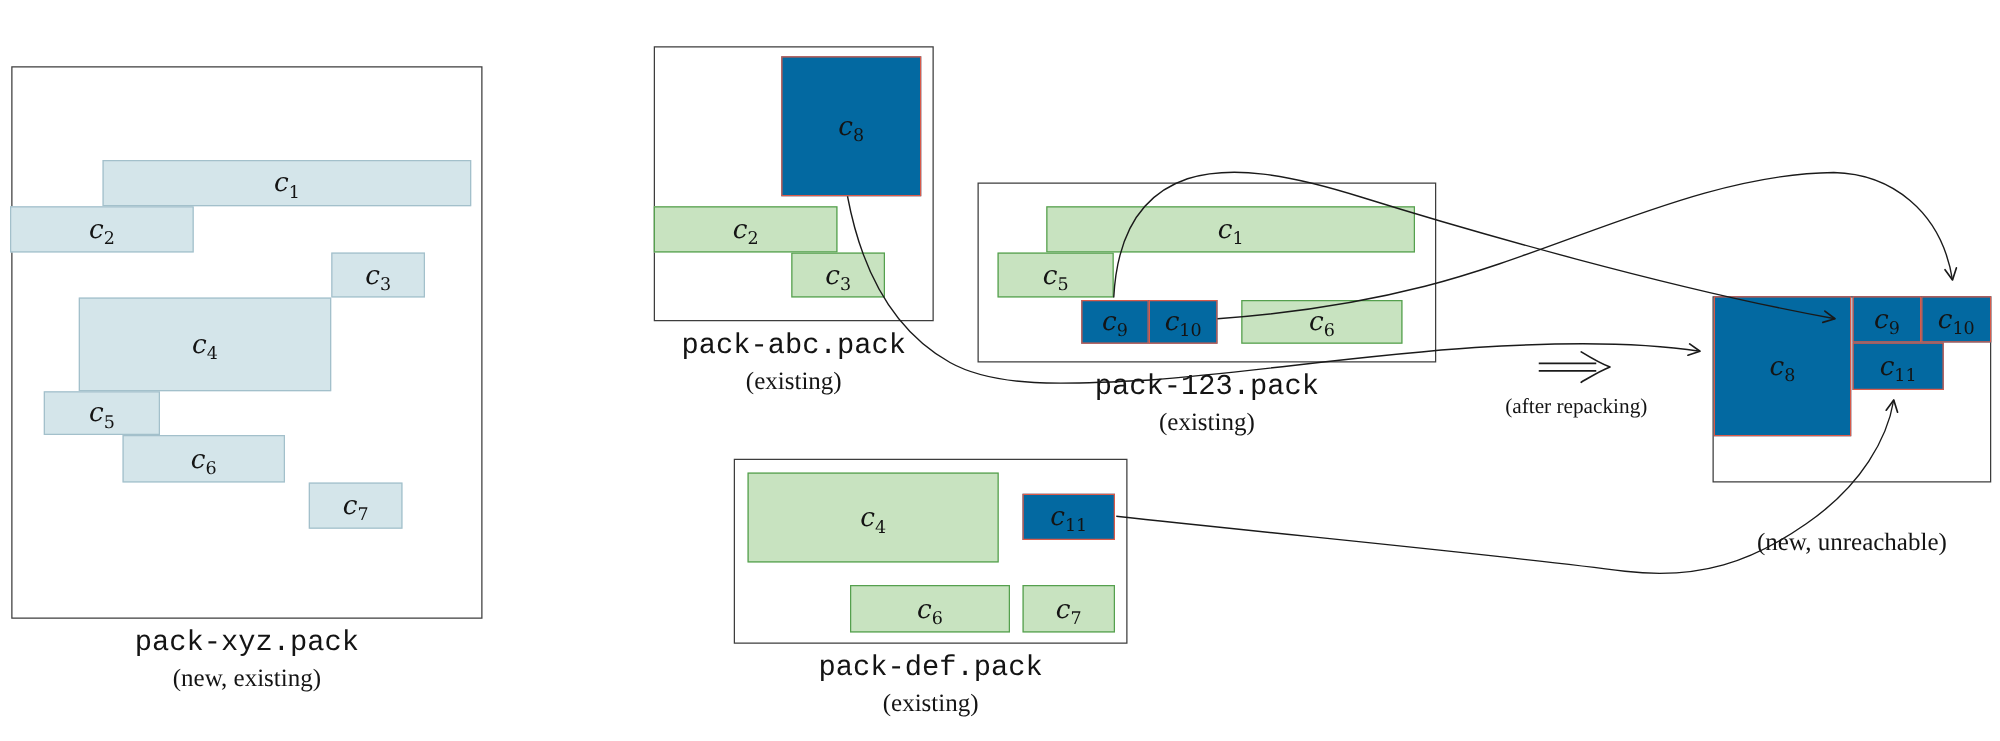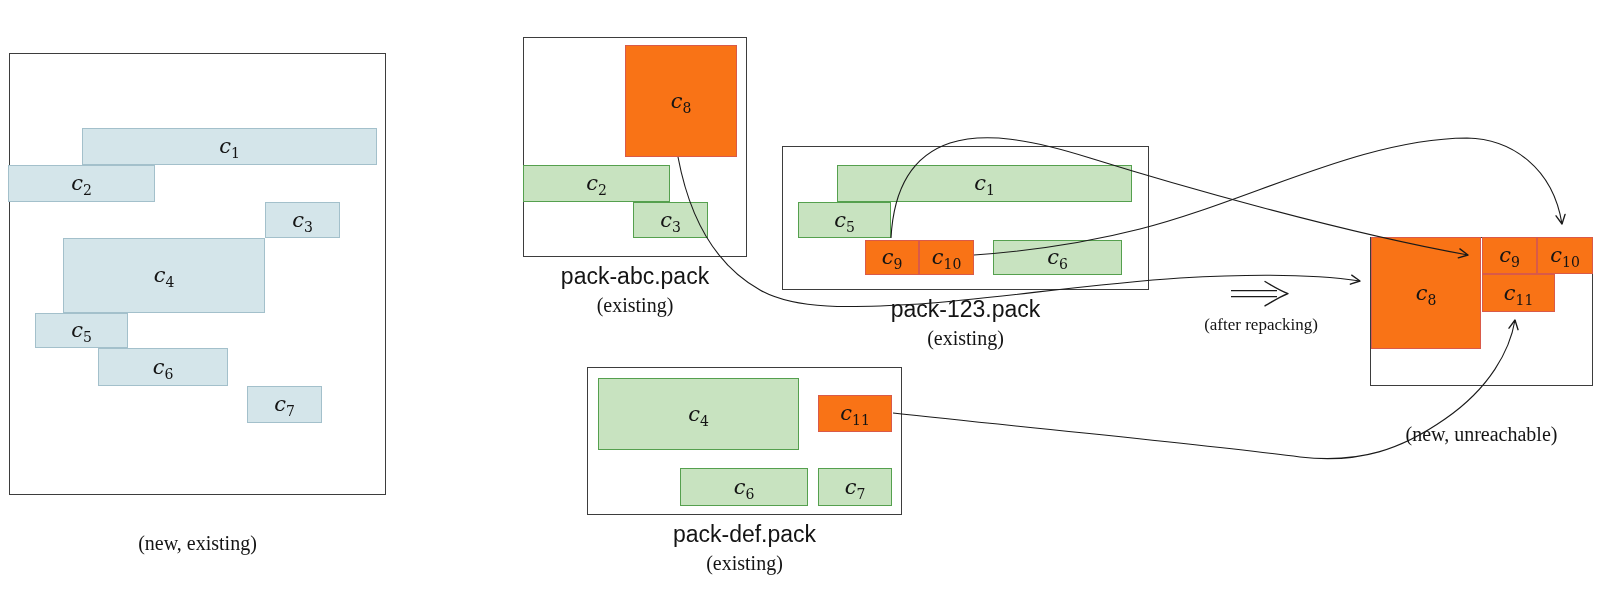--- a/index.html
+++ b/index.html
@@ -9,29 +9,29 @@
   }
   #packs-layer{position:absolute;left:0;top:0;width:100%;height:100%;}
   .pack-box{
     position:absolute;border:1px solid #3d3d3d;box-sizing:border-box;background:transparent;
   }
   .chunk{
     position:absolute;box-sizing:border-box;display:flex;align-items:center;justify-content:center;
   }
   .chunk.blue {background:#d4e5ea;border:1px solid #a3c0cb;}
   .chunk.green{background:#c8e3c0;border:1.5px solid #55a04e;}
-  .chunk.red  {background:#f97316;border:1.5px solid #d95a49;}
+  .chunk.red  {background:#0369a1;border:1.5px solid #d95a49;}
   .cname{
     font-family:"DejaVu Serif", serif;font-size:21px;color:#141414;line-height:1;white-space:nowrap;
   }
   .cname i{font-style:italic;}
   .cname sub{font-style:normal;font-size:14px;vertical-align:-5px;line-height:0;}
   .pack-label{
     position:absolute;transform:translateX(-50%);white-space:nowrap;text-align:center;
-    font-family:Liberation Sans, sans-serif;font-size:23px;color:#141414;line-height:1.1;
+    font-family:Liberation Mono, monospace;font-size:23px;color:#141414;line-height:1.1;
   }
   .pack-sublabel{
     position:absolute;transform:translateX(-50%);white-space:nowrap;text-align:center;
     font-family:"Liberation Serif", serif;font-size:20px;color:#141414;line-height:1.1;
   }
   .repack-label{
     position:absolute;transform:translateX(-50%);white-space:nowrap;
     font-family:"Liberation Serif", serif;font-size:17px;color:#141414;
   }
   #overlay{position:absolute;left:0;top:0;pointer-events:none;}
@@ -56,20 +56,21 @@
       </div>
       <div class="chunk blue" style="left: 35px; top: 313px; width: 93px; height: 35px;">
         <span class="cname"><i>c</i><sub>5</sub></span>
       </div>
       <div class="chunk blue" style="left: 98px; top: 348px; width: 130px; height: 38px;">
         <span class="cname"><i>c</i><sub>6</sub></span>
       </div>
       <div class="chunk blue" style="left: 247px; top: 386px; width: 75px; height: 37px;">
         <span class="cname"><i>c</i><sub>7</sub></span>
       </div>
+      <div class="pack-label" style="left: 197.5px; top: 502px;">pack-xyz.pack</div>
       <div class="pack-sublabel" style="left: 197.5px; top: 532px;">(new, existing)</div>
       <div class="pack-box" style="left: 523px; top: 37px; width: 224px; height: 220px;"></div>
       <div class="chunk red" style="left: 625px; top: 45px; width: 112px; height: 112px;">
         <span class="cname"><i>c</i><sub>8</sub></span>
       </div>
       <div class="chunk green" style="left: 523px; top: 165px; width: 147px; height: 37px;">
         <span class="cname"><i>c</i><sub>2</sub></span>
       </div>
       <div class="chunk green" style="left: 633px; top: 202px; width: 75px; height: 36px;">
         <span class="cname"><i>c</i><sub>3</sub></span>

